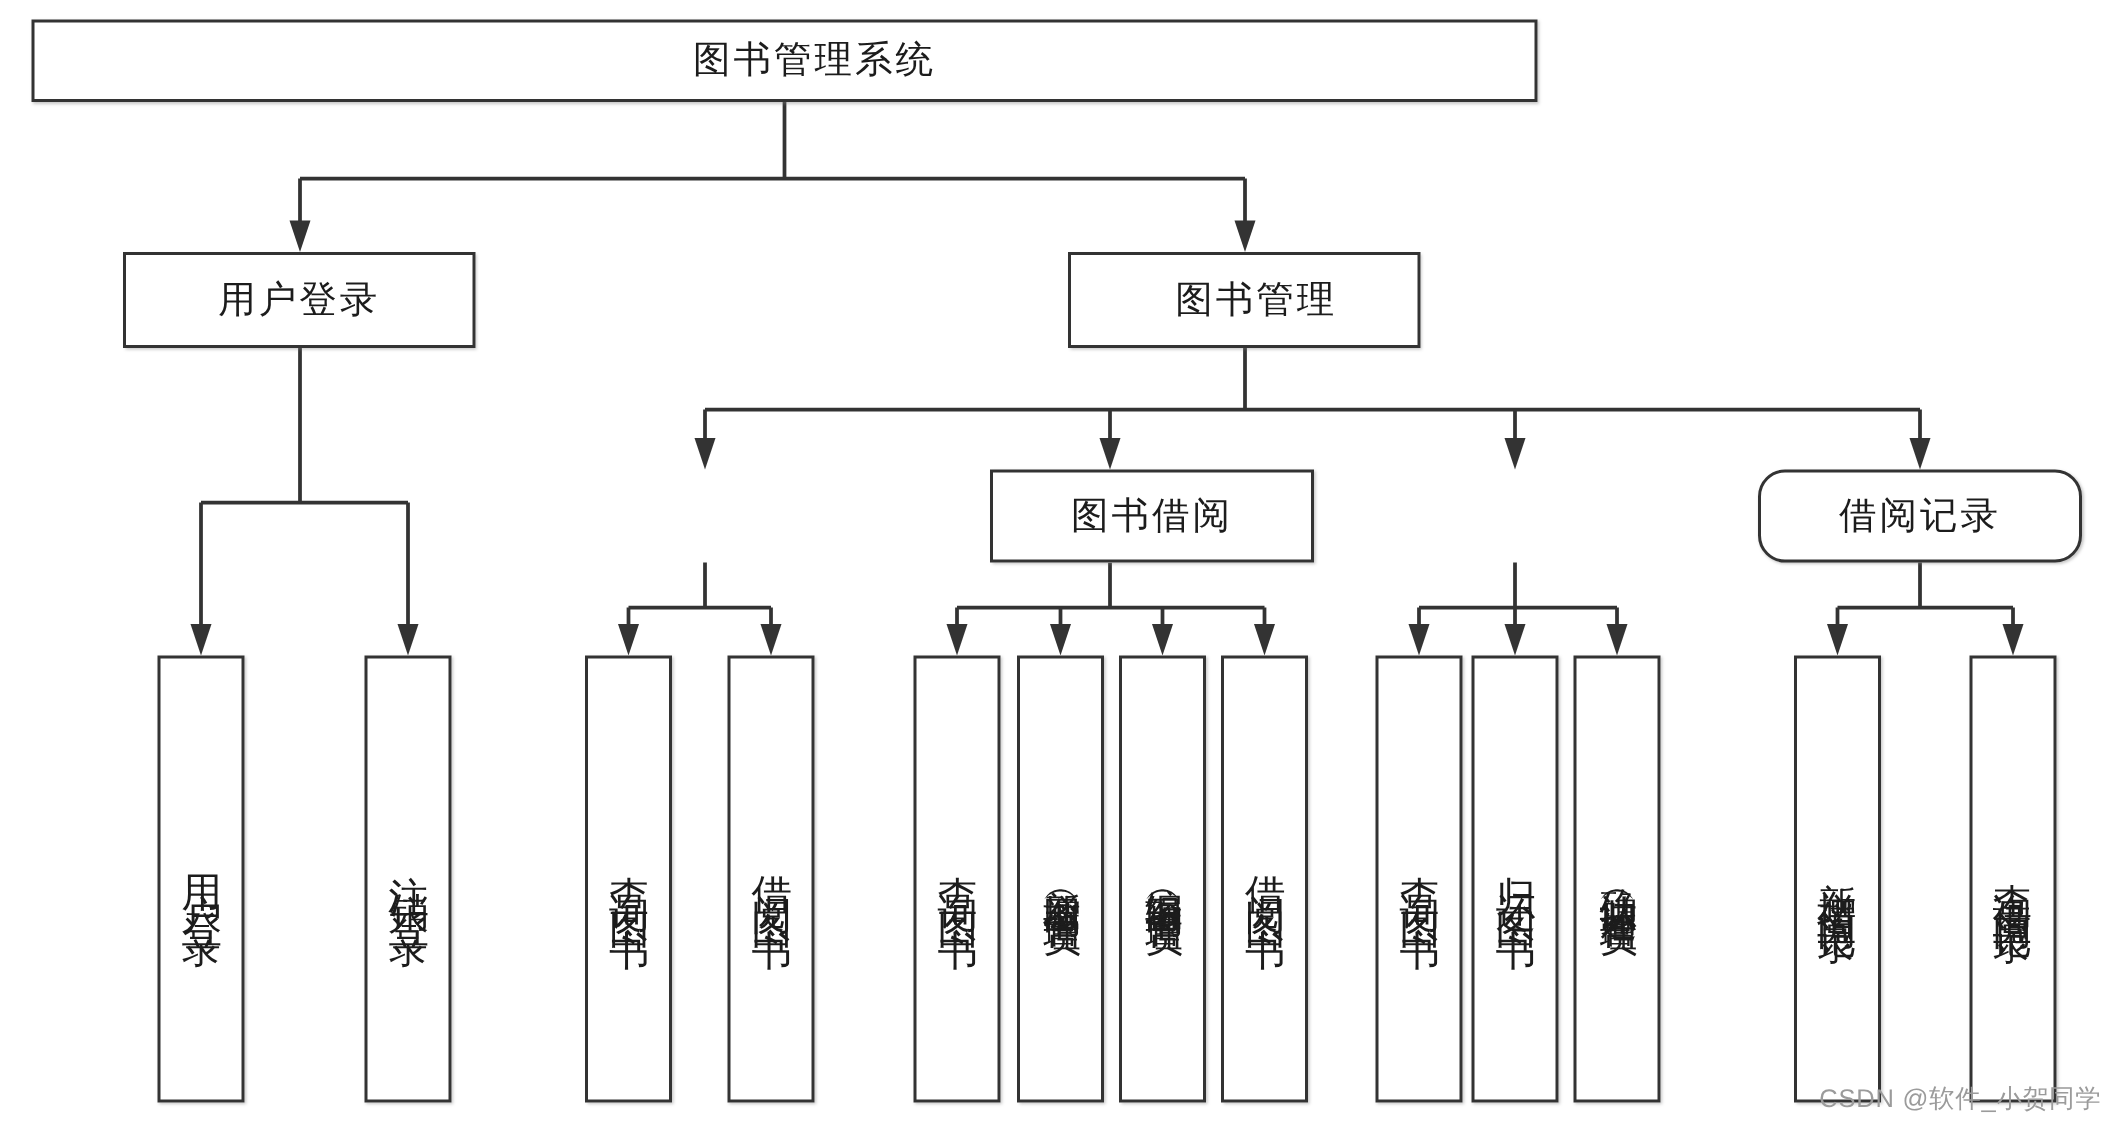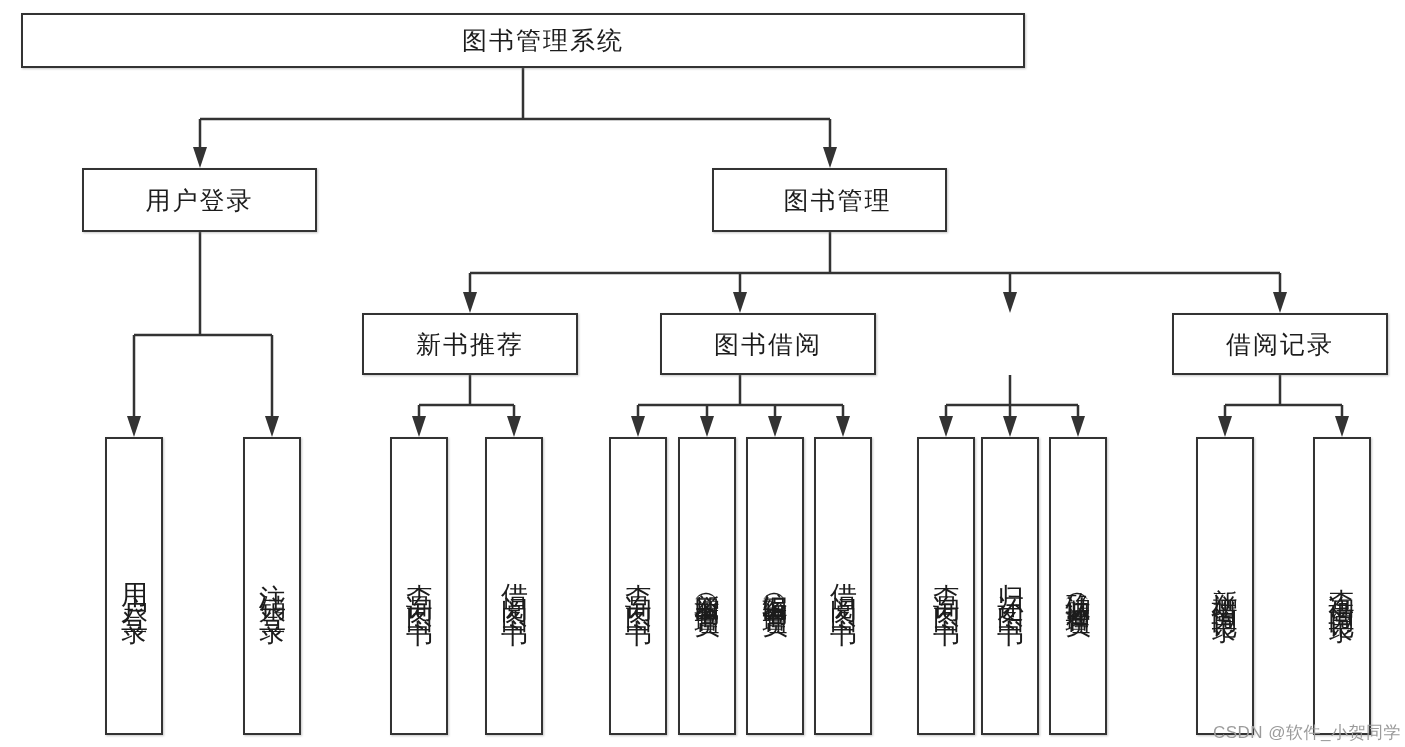--- a/index.html
+++ b/index.html
@@ -33,21 +33,21 @@
     white-space: nowrap;
     line-height: 1;
   }
   .root-box   { left: 21px;  top: 13px;  width: 1004px; height: 55px; padding-left: 40px; }
   .l2a        { left: 82px;  top: 168px; width: 235px;  height: 64px; }
   .l2b        { left: 712px; top: 168px; width: 235px;  height: 64px; padding-left: 16px; }
   .l3         { top: 313px;  width: 216px; height: 62px; }
   .l3-1 { left: 362px; }
   .l3-2 { left: 660px; }
   .l3-3 { left: 902px; }
-  .l3-4 { left: 1172px; }
+  .l3-4 { left: 1172px; border-radius: 18px; }
   .leaf { top: 437px; width: 58px; height: 298px; }
   .lf-1  { left: 105px; }
   .lf-2  { left: 243px; }
   .lf-3  { left: 390px; }
   .lf-4  { left: 485px; }
   .lf-5  { left: 609px; }
   .lf-6  { left: 678px; }
   .lf-7  { left: 746px; }
   .lf-8  { left: 814px; }
   .lf-9  { left: 917px; }
@@ -114,23 +114,20 @@
     <span class="hlbl">图书管理系统</span>
   </div>
 
   <div class="box l2a">
     <span class="hlbl">用户登录</span>
   </div>
   <div class="box l2b">
     <span class="hlbl">图书管理</span>
   </div>
 
-  <div class="box l3 l3-1">
-    <span class="hlbl">新书推荐</span>
-  </div>
   <div class="box l3 l3-2">
     <span class="hlbl">图书借阅</span>
   </div>
   <div class="box l3 l3-4">
     <span class="hlbl">借阅记录</span>
   </div>
 
   <div class="box leaf lf-1">
     <span class="vlbl v-short">用户登录</span>
   </div>

